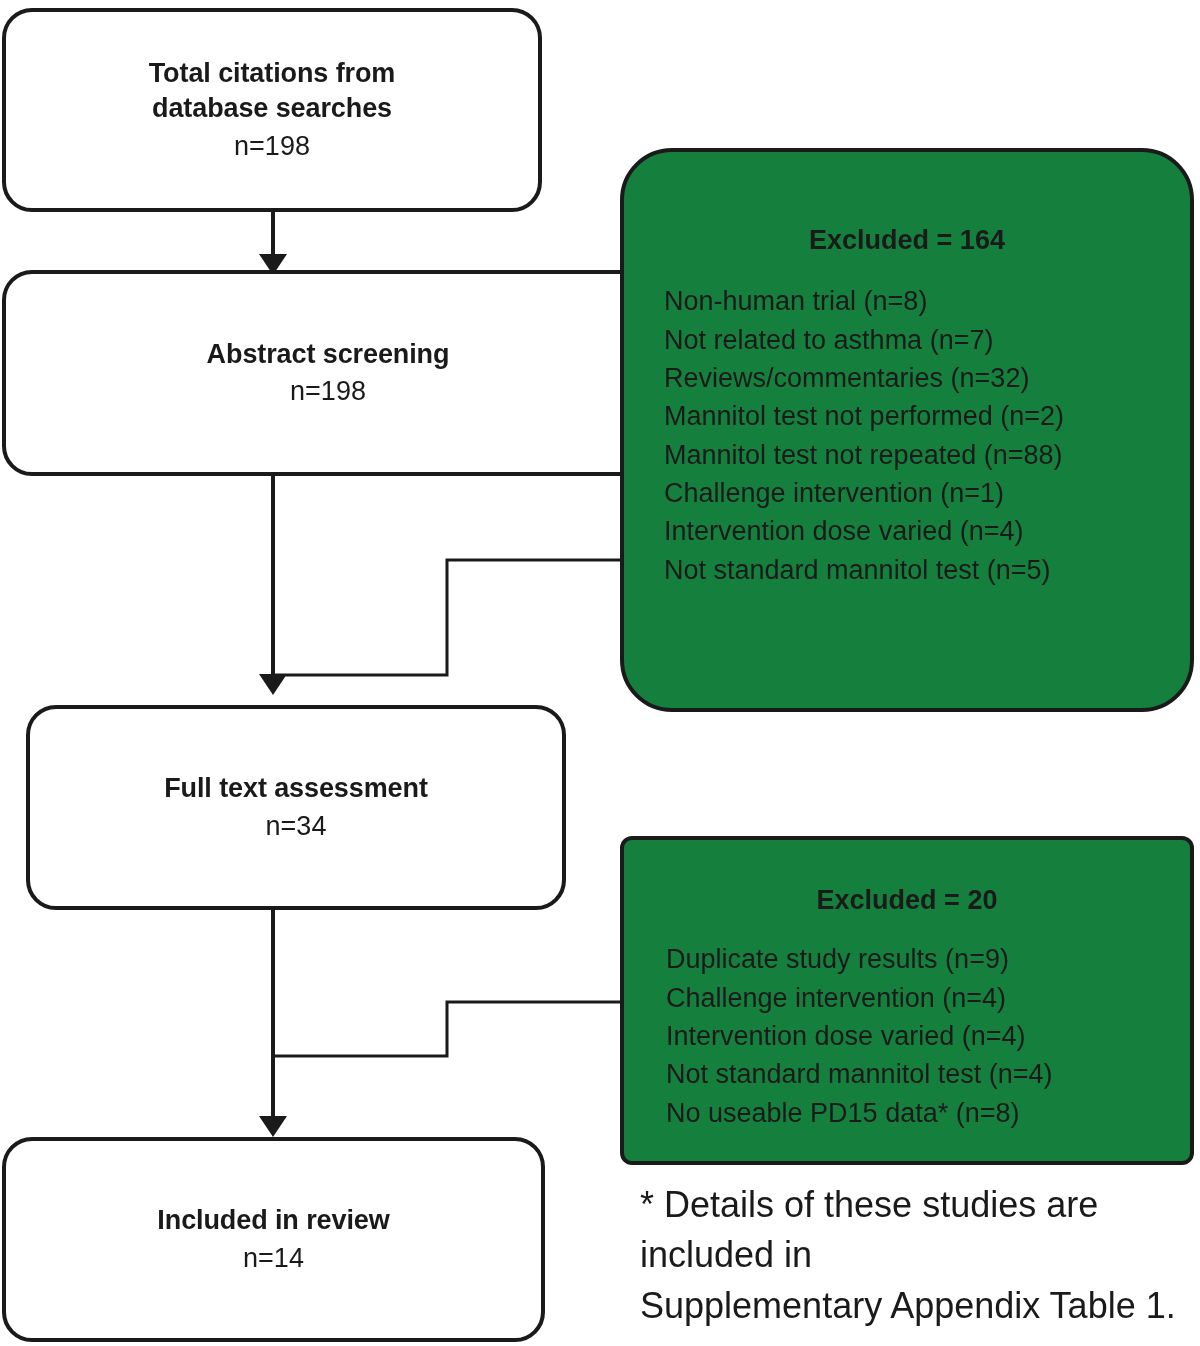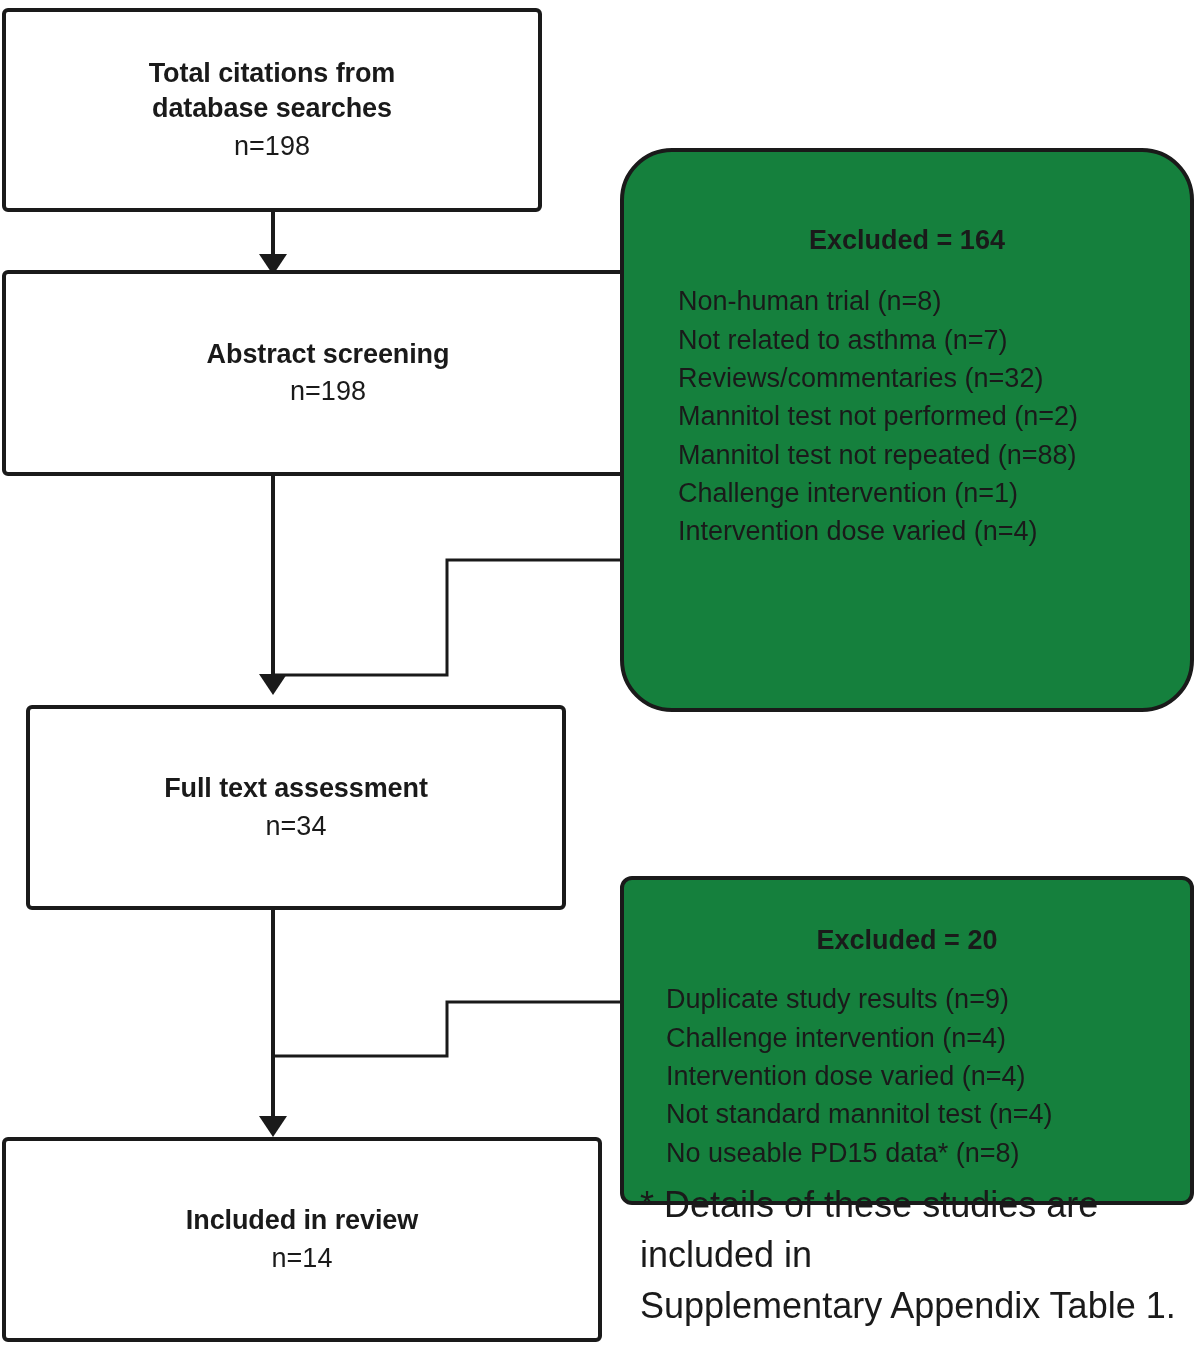--- a/index.html
+++ b/index.html
@@ -28,25 +28,24 @@
     width: 1200px;
     height: 1346px;
     pointer-events: none;
   }
 
   
   .node-box {
     position: absolute;
     box-sizing: border-box;
     border: 4px solid #1a1a1a;
-    border-radius: 6px;
+    border-radius: 30px;
     background: #ffffff;
     display: flex;
     flex-direction: column;
-    align-items: center;
     justify-content: center;
     text-align: center;
   }
   .node-title {
     font-weight: bold;
     font-size: 27px;
     line-height: 1.30;
     letter-spacing: -0.1px;
     white-space: pre-line;
   }
@@ -79,24 +78,24 @@
     font-weight: normal;
     line-height: 1.42;
   }
   .exclusion-list li {
     white-space: nowrap;
   }
 
   
   #exclusion-panel-1 { left: 620px; top: 148px; width: 574px; height: 564px; }
   #exclusion-panel-1 .exclusion-heading { margin-top: 72px; }
-  #exclusion-panel-1 .exclusion-list { margin-top: 26px; padding-left: 54px; }
+  #exclusion-panel-1 .exclusion-list { margin-top: 26px; padding-left: 40px; }
 
   
-  #exclusion-panel-2 { left: 620px; top: 876px; width: 574px; height: 329px; border-radius: 12px; }
+  #exclusion-panel-2 { left: 620px; top: 836px; width: 574px; height: 329px; border-radius: 12px; }
   #exclusion-panel-2 .exclusion-heading { margin-top: 44px; }
   #exclusion-panel-2 .exclusion-list { margin-top: 24px; padding-left: 42px; }
 
   
   .footnote {
     position: absolute;
     left: 640px;
     top: 1180px;
     width: 540px;
     font-size: 36px;
@@ -141,35 +140,36 @@
   <div class="node-box" id="stage-box-2" style="left:2px; top:270px; width:652px; height:206px;">
     <div class="node-title">Abstract screening</div>
     <div class="node-count">n=198</div>
   </div>
 
   <div class="node-box" id="stage-box-3" style="left:2px; top:705px; width:540px; height:205px;margin-left:24px;">
     <div class="node-title">Full text assessment</div>
     <div class="node-count">n=34</div>
   </div>
 
-  <div class="node-box" id="stage-box-4" style="left:2px; top:1137px; width:600px; height:205px;">
+  <div class="node-box" id="stage-box-4" style="left:2px; top:1137px; width:543px; height:205px;">
     <div class="node-title">Included in review</div>
     <div class="node-count">n=14</div>
   </div>
 
   <div class="exclusion-panel" id="exclusion-panel-1">
     <div class="exclusion-heading">Excluded = 164</div>
     <ul class="exclusion-list">
         <li>Non-human trial (n=8)</li>
         <li>Not related to asthma (n=7)</li>
         <li>Reviews/commentaries (n=32)</li>
         <li>Mannitol test not performed (n=2)</li>
         <li>Mannitol test not repeated (n=88)</li>
         <li>Challenge intervention (n=1)</li>
         <li>Intervention dose varied (n=4)</li>
+        <li>Not standard mannitol test (n=5)</li>
       </ul>
   </div>
 
   <div class="exclusion-panel" id="exclusion-panel-2">
     <div class="exclusion-heading">Excluded = 20</div>
     <ul class="exclusion-list">
         <li>Duplicate study results (n=9)</li>
         <li>Challenge intervention (n=4)</li>
         <li>Intervention dose varied (n=4)</li>
         <li>Not standard mannitol test (n=4)</li>

